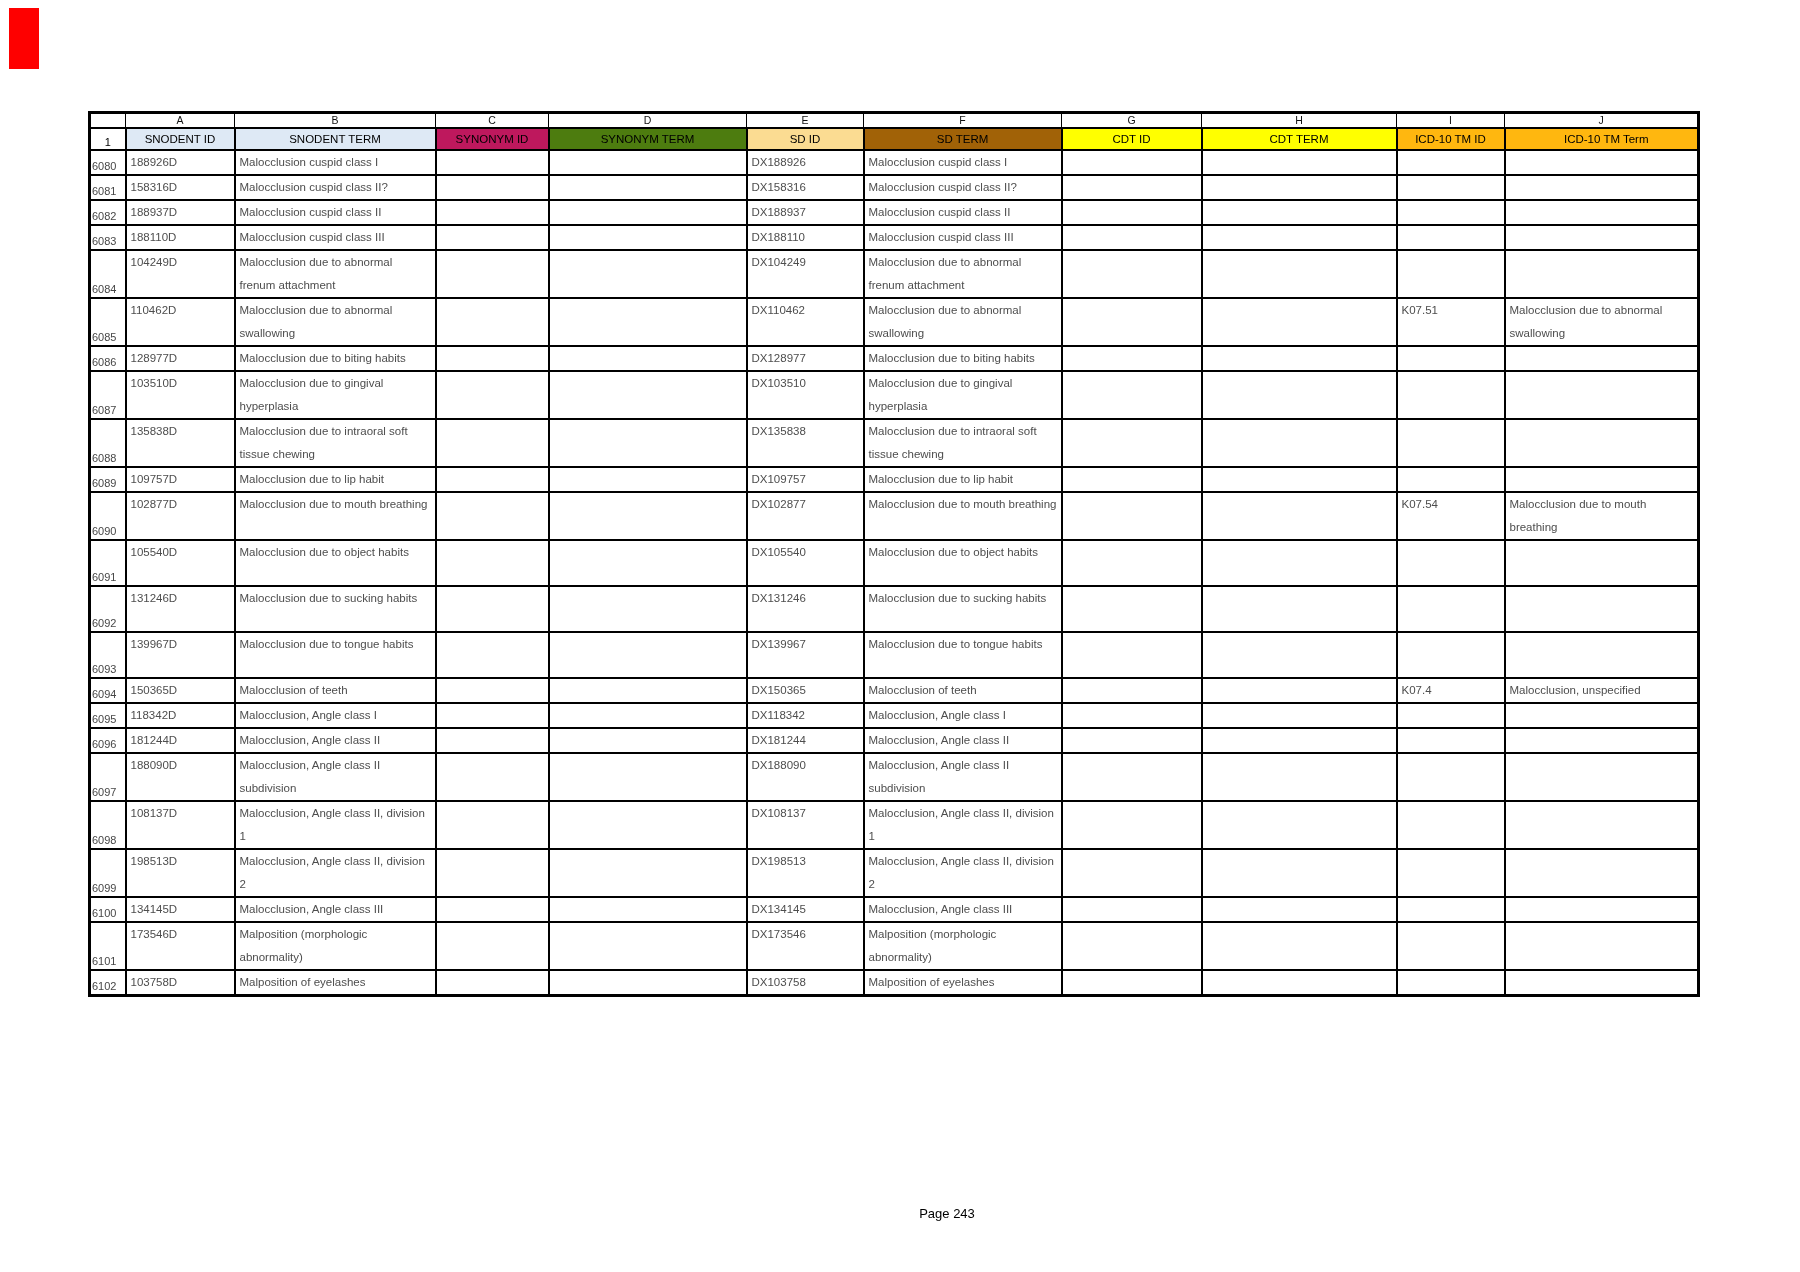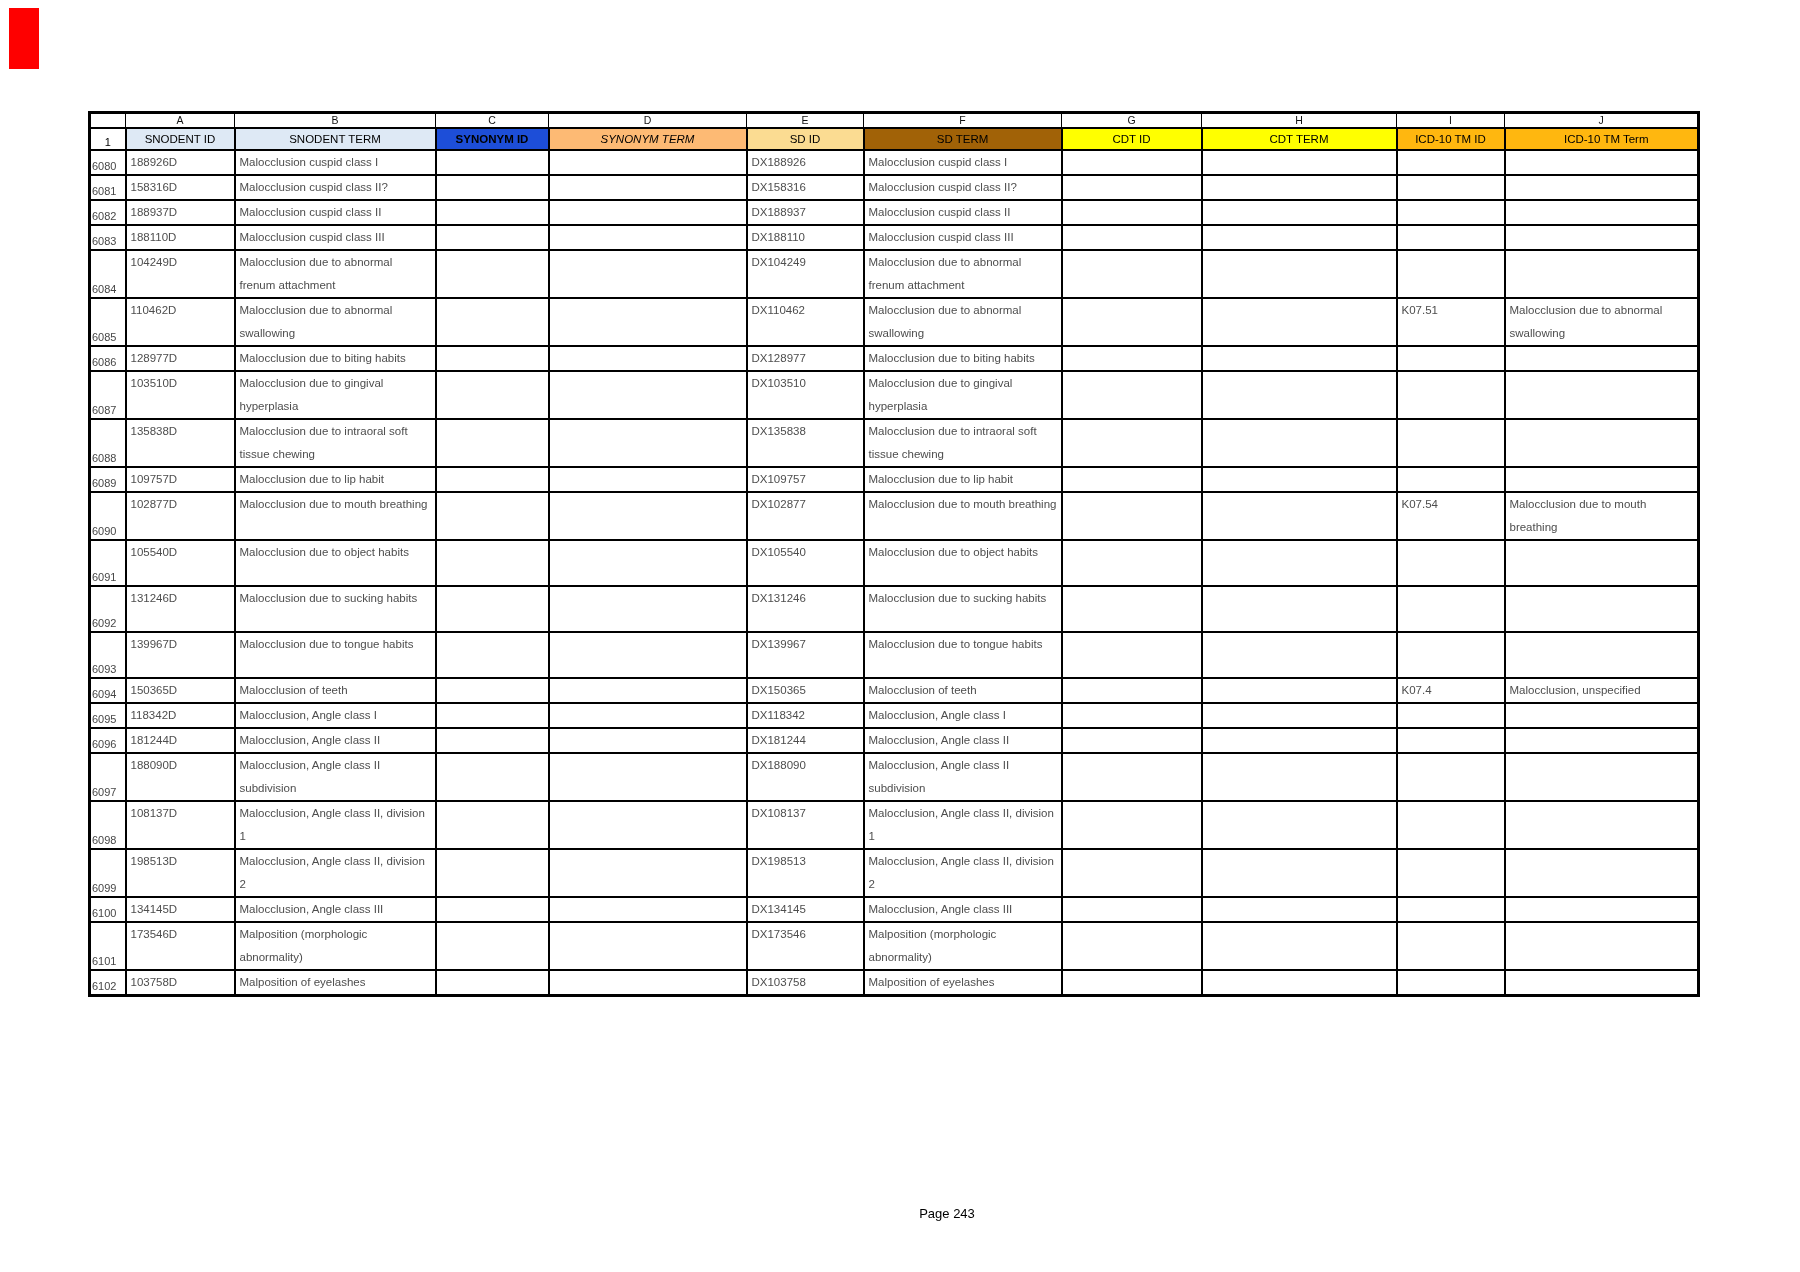--- a/index.html
+++ b/index.html
@@ -123,22 +123,22 @@
           <td>F</td>
           <td>G</td>
           <td>H</td>
           <td>I</td>
           <td>J</td>
         </tr>
       <tr class="colheads" id="header-row">
           <td class="corner">1</td>
           <td style="background: rgb(222, 233, 245); margin-left: 46px;">SNODENT ID</td>
           <td style="background: rgb(222, 233, 245);">SNODENT TERM</td>
-          <td style="background: #1d4ed8; font-weight: bold;">SYNONYM ID</td>
-          <td style="background: #fdba74; font-style: italic;">SYNONYM TERM</td>
+          <td style="background: #be185d;">SYNONYM ID</td>
+          <td style="background: #4d7c0f;">SYNONYM TERM</td>
           <td style="background: rgb(251, 220, 146);">SD ID</td>
           <td style="background: #a16207;">SD TERM</td>
           <td style="background: rgb(255, 255, 0);">CDT ID</td>
           <td style="background: rgb(255, 255, 0);">CDT TERM</td>
           <td style="background: rgb(255, 183, 15);">ICD-10 TM ID</td>
           <td style="background: rgb(255, 183, 15); padding-left: 12px;">ICD-10 TM Term</td>
         </tr>
     </thead>
     <tbody id="rows-body">
         <tr class="single">

